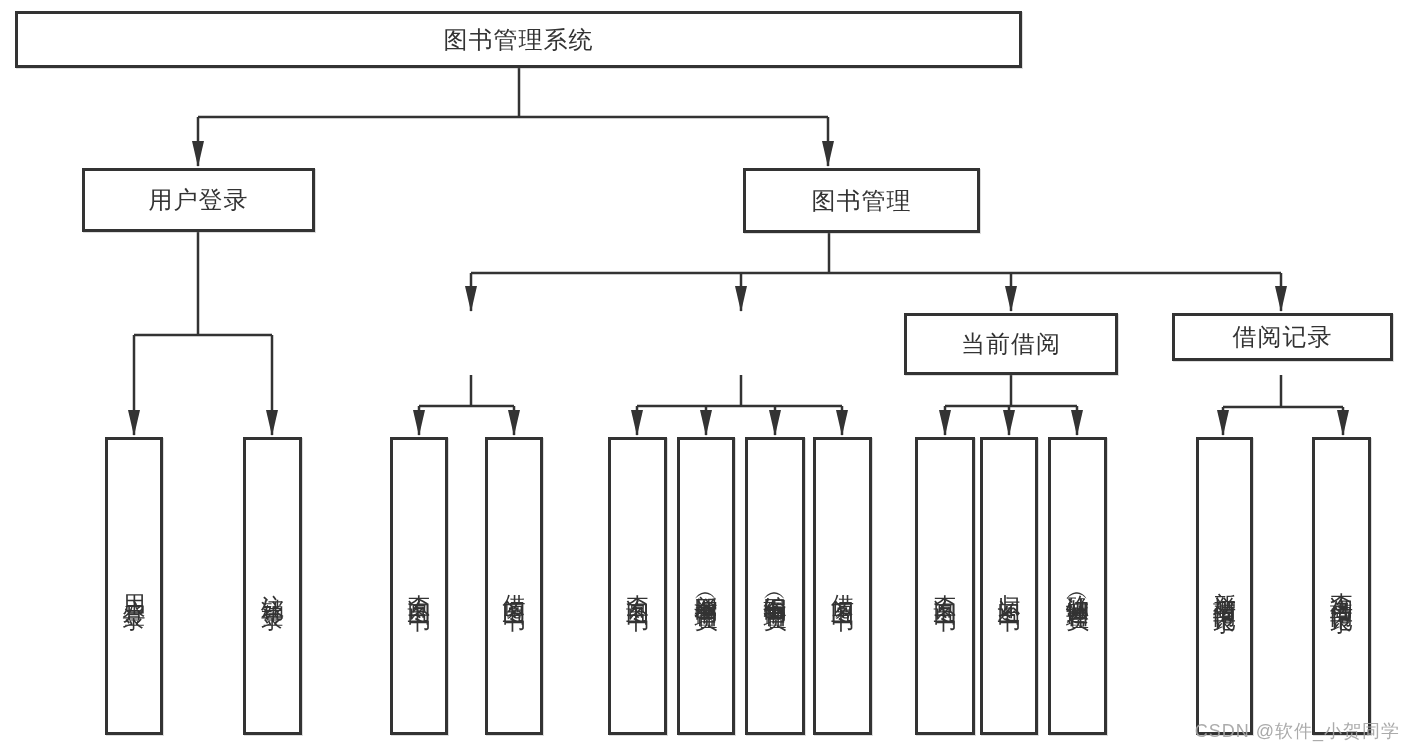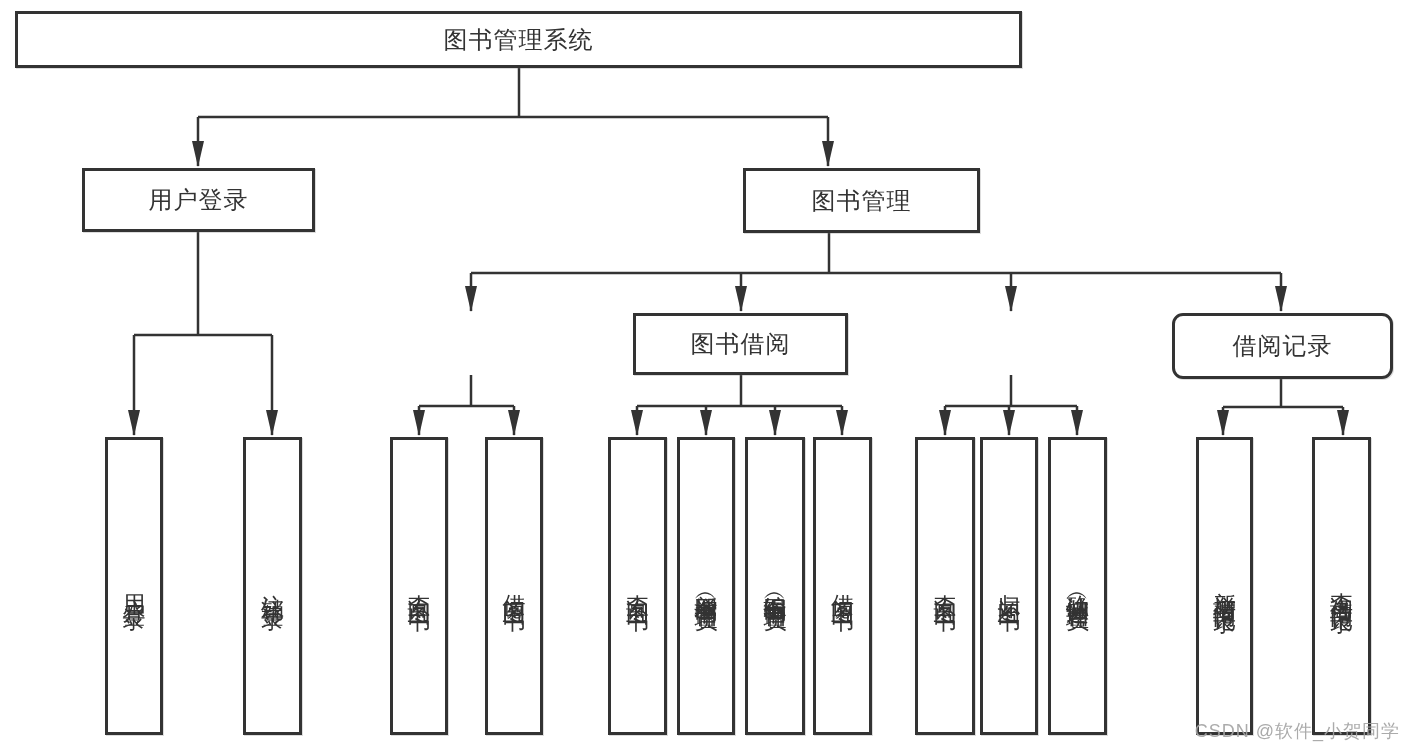--- a/index.html
+++ b/index.html
@@ -76,22 +76,22 @@
       <path d="M1223,407 V435" marker-end="url(#arrow)"></path>
       <path d="M1343,407 V435" marker-end="url(#arrow)"></path>
     </g>
   </svg>
 
   <div class="box h-box" style="left:15px;top:11px;width:1007px;height:57px;">图书管理系统</div>
 
   <div class="box h-box" style="left:82px;top:168px;width:233px;height:64px;">用户登录</div>
   <div class="box h-box" style="left:710px;top:168px;width:237px;height:65px;margin-left:33px;">图书管理</div>
 
-  <div class="box h-box" style="left:633px;top:313px;width:215px;height:62px;">图书借阅</div>
-  <div class="box h-box" style="left:1172px;top:313px;width:221px;height:66px;border-radius:11px;">借阅记录</div>
+  <div class="box h-box" style="left:904px;top:313px;width:214px;height:62px;">当前借阅</div>
+  <div class="box h-box" style="left:1172px;top:313px;width:221px;height:48px;">借阅记录</div>
 
   <div class="box v-box" style="left:105px;top:437px;width:58px;height:298px;">用户登录</div>
   <div class="box v-box" style="left:243px;top:437px;width:59px;height:298px;">注销登录</div>
 
   <div class="box v-box" style="left:390px;top:437px;width:58px;height:298px;">查询图书</div>
   <div class="box v-box" style="left:485px;top:437px;width:58px;height:298px;">借阅图书</div>
 
   <div class="box v-box" style="left:608px;top:437px;width:59px;height:298px;">查询图书</div>
   <div class="box v-box" style="left:677px;top:437px;width:58px;height:298px;letter-spacing:2px;">新增图书（管理员）</div>
   <div class="box v-box" style="left:745px;top:437px;width:60px;height:298px;letter-spacing:2px;">编辑图书（管理员）</div>

